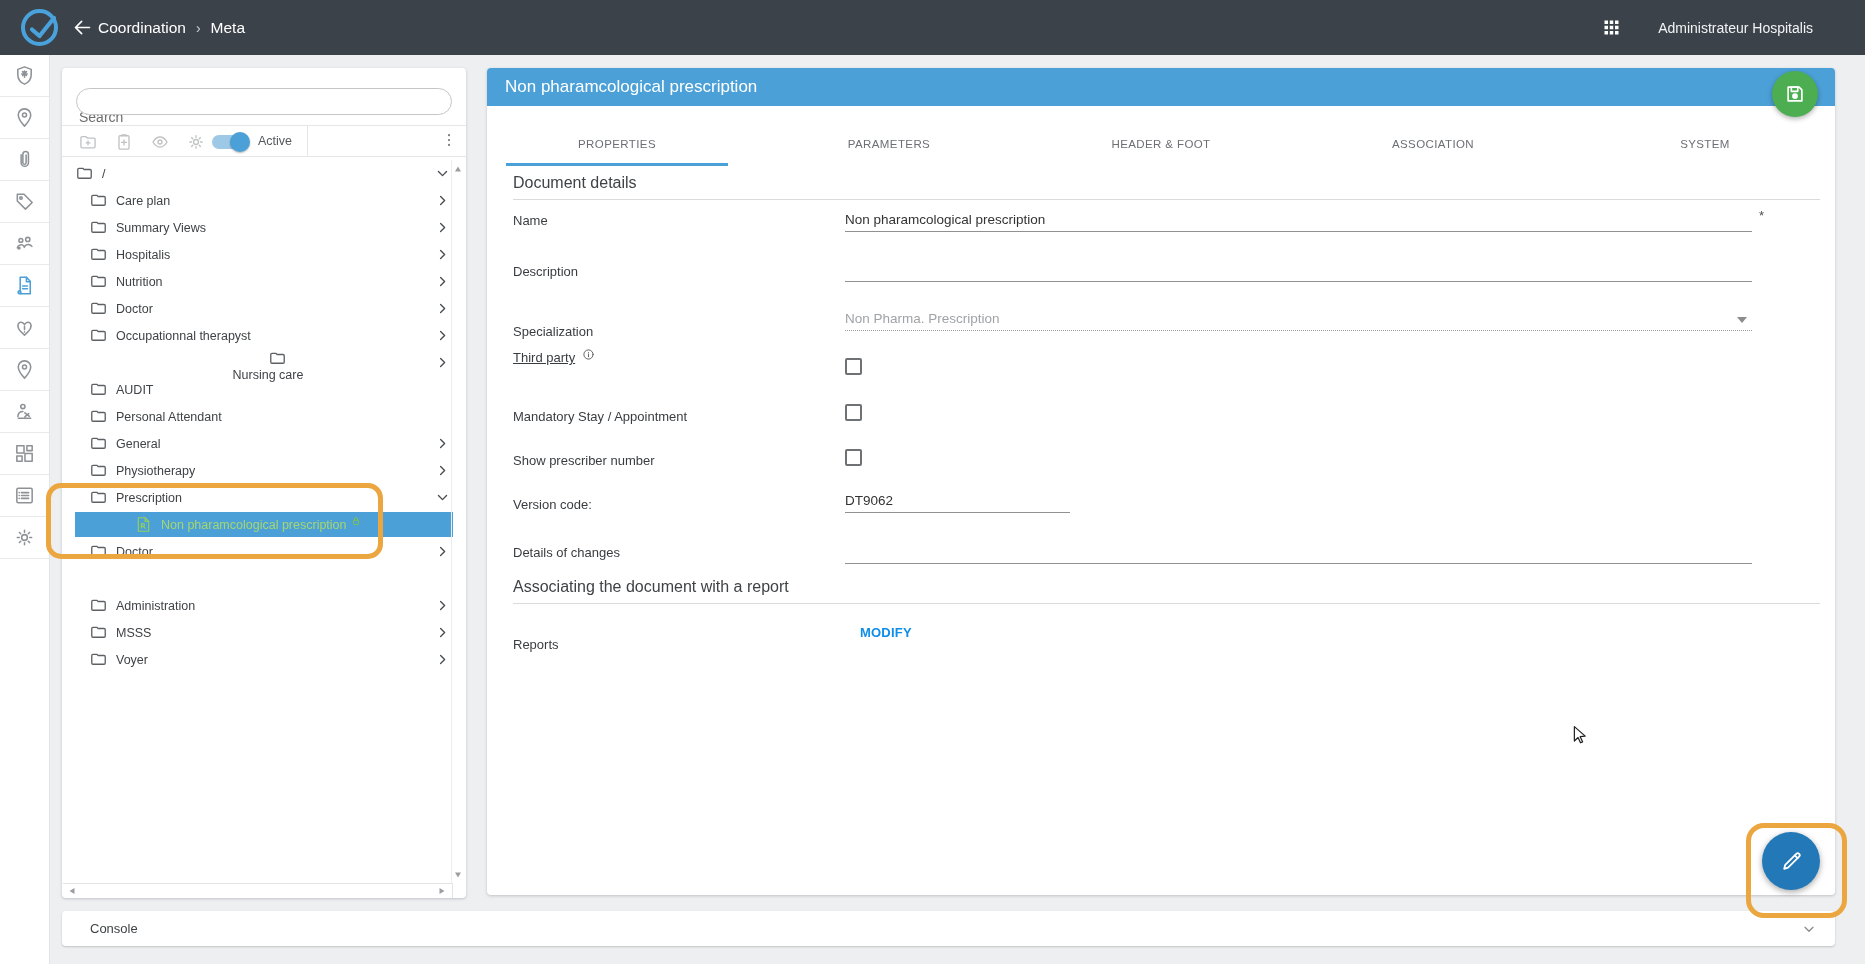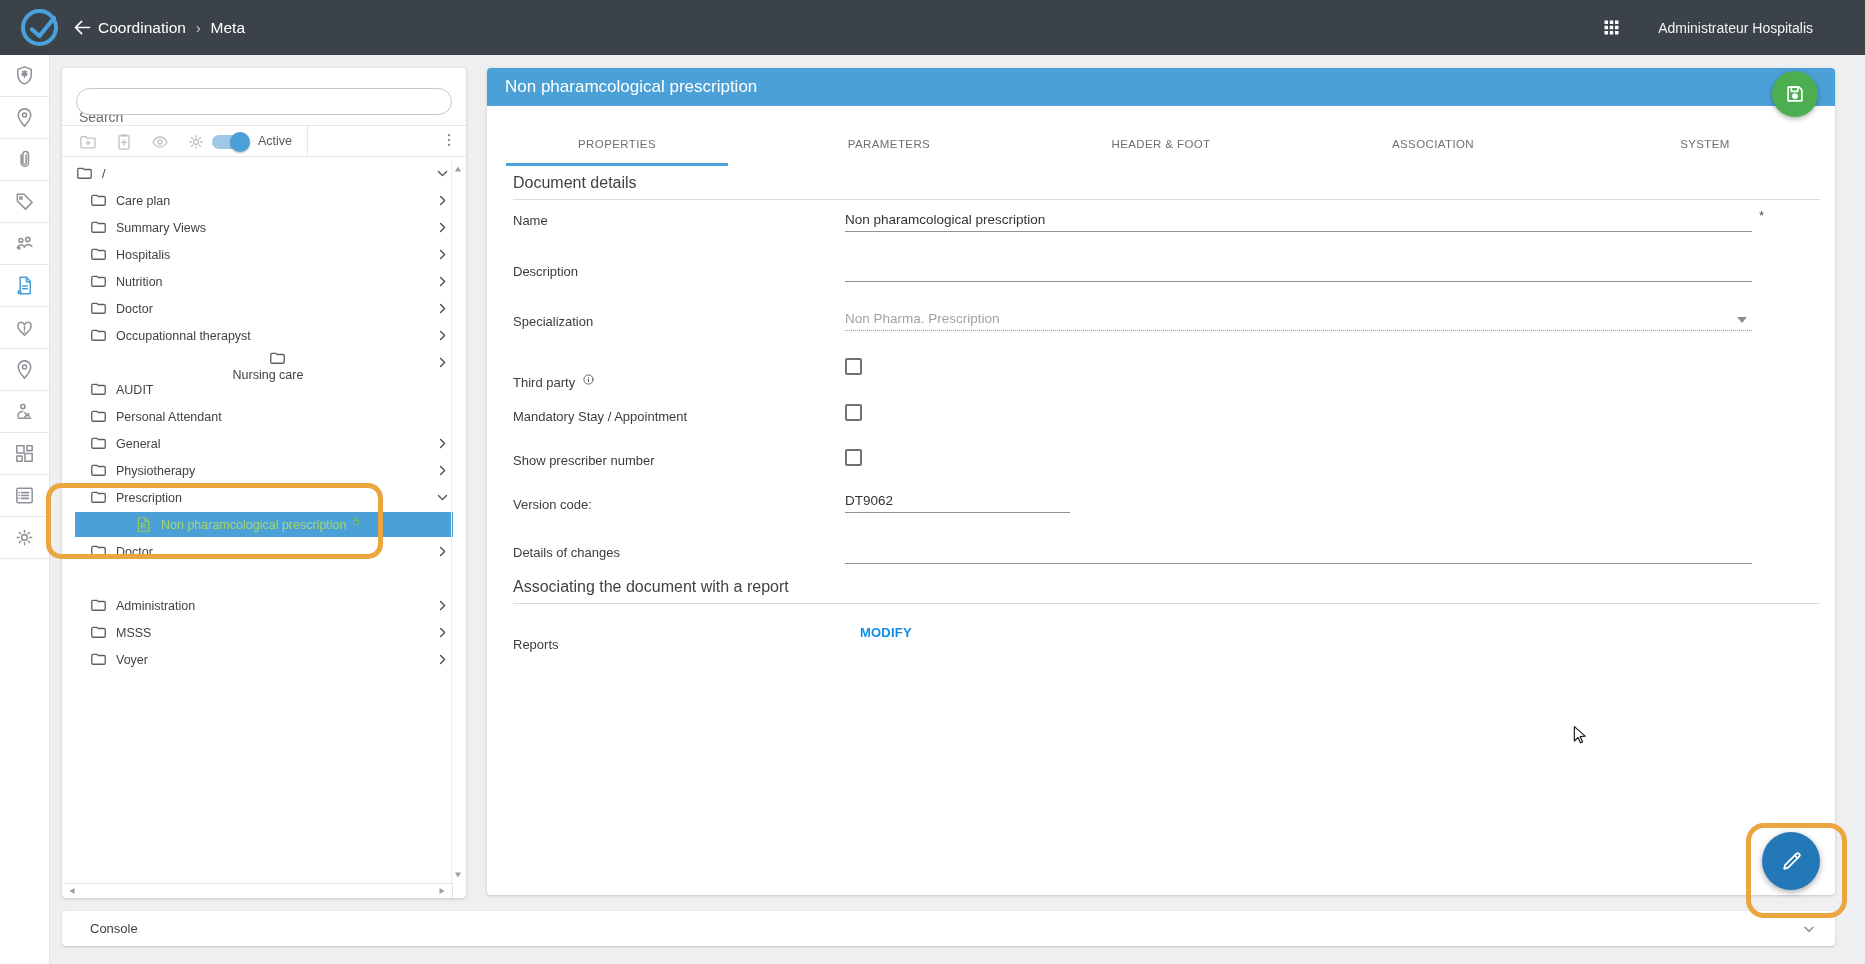--- a/index.html
+++ b/index.html
@@ -544,28 +544,28 @@
         <div class="f-line" style="top: 138px;">
           <span>Non pharamcological prescription</span>
         </div>
         <span class="f-required" style="top: 140px;">*</span>
         <div class="f-label" style="top: 196px;">
           <span>Description</span>
         </div>
         <div class="f-line" style="top: 188px;">
           <span></span>
         </div>
-        <div class="f-label" style="top: 246px;">
+        <div class="f-label" style="top: 256px;">
           <span>Specialization</span>
         </div>
         <div class="f-line dotted" style="top: 237px;">
           <span>Non Pharma. Prescription</span>
           <span class="caret"></span>
         </div>
-        <div class="f-label" style="top: 307px;">
+        <div class="f-label" style="top: 282px; text-decoration: underline;">
           <span>Third party</span>
           <span class="info">
             <svg viewBox="0 0 24 24" fill="none" stroke="currentColor" stroke-width="1.7" stroke-linecap="round" stroke-linejoin="round">
               <circle cx="12" cy="12" r="8.5"></circle>
               <path d="M12 8v.2M12 11v5.2"></path>
             </svg>
           </span>
         </div>
         <div class="f-check" style="top: 290px;"></div>
         <div class="f-label" style="top: 341px;">

